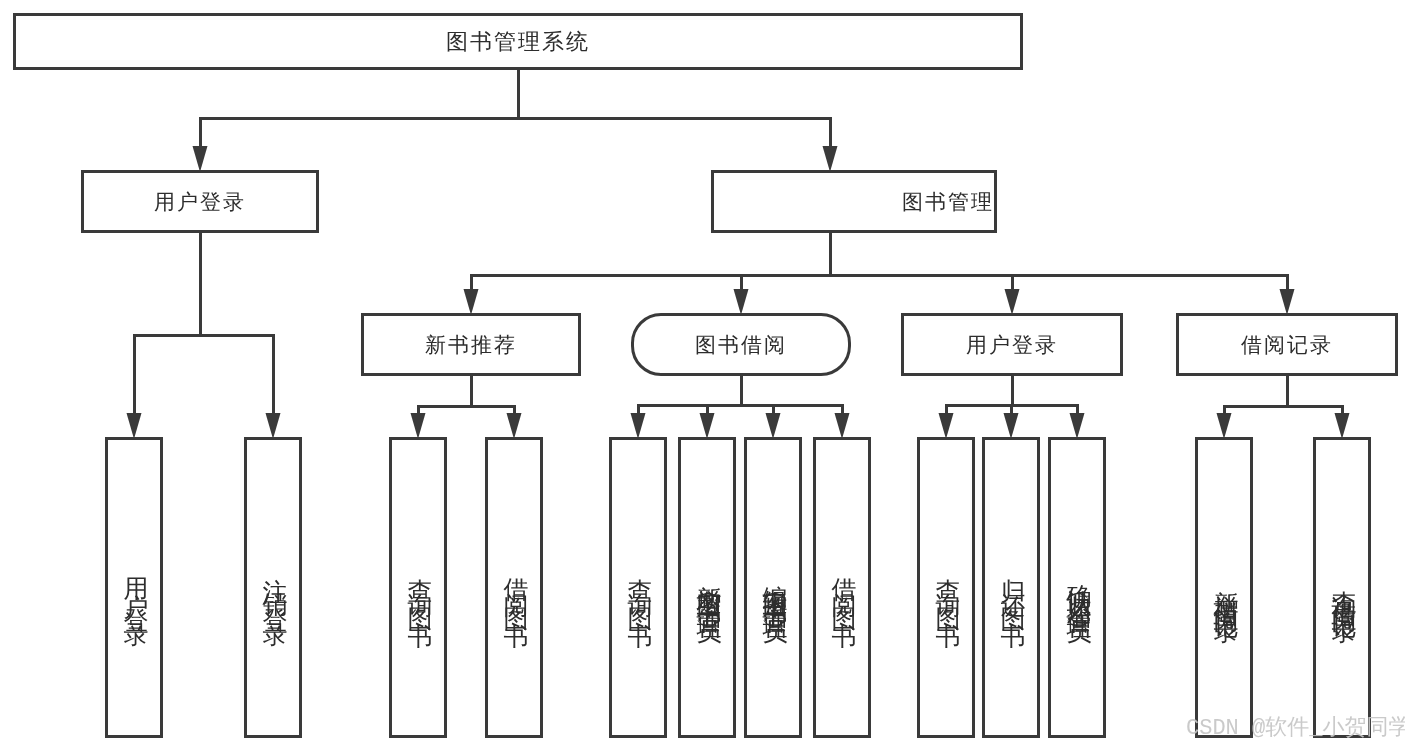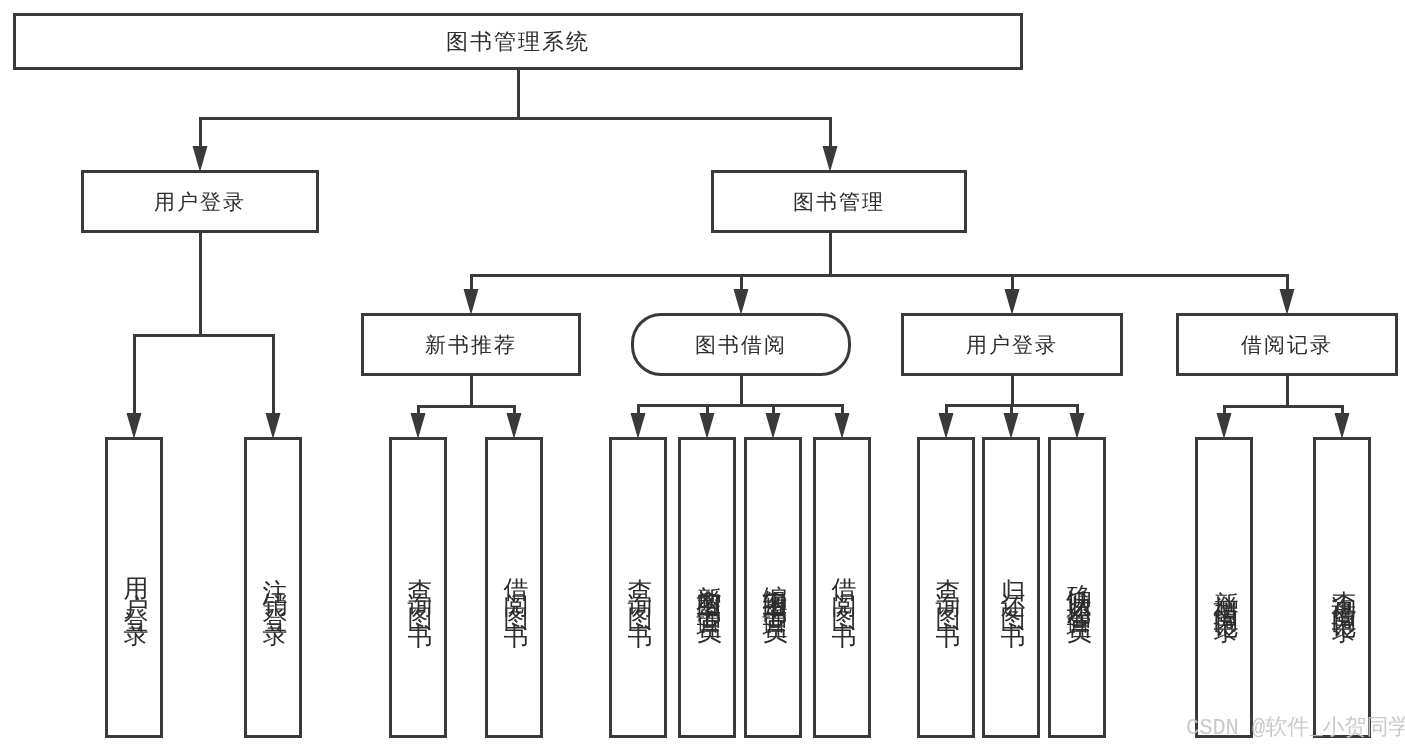--- a/index.html
+++ b/index.html
@@ -157,21 +157,21 @@
     </g>
   </svg>
 
   <div class="box root">
     <span>图书管理系统</span>
   </div>
 
   <div class="box l2" style="left:81px;width:238px;">
     <span>用户登录</span>
   </div>
-  <div class="box l2" style="left:711px;width:256px;">
+  <div class="box l2" style="left:711px;width:286px;justify-content:flex-end;">
     <span>图书管理</span>
   </div>
 
   <div class="box l3" style="left:361px;width:220px;align-items:center;">
     <span>新书推荐</span>
   </div>
   <div class="box l3" style="left:631px;width:220px;border-radius:30px;">
     <span>图书借阅</span>
   </div>
   <div class="box l3" style="left:901px;width:222px;">

